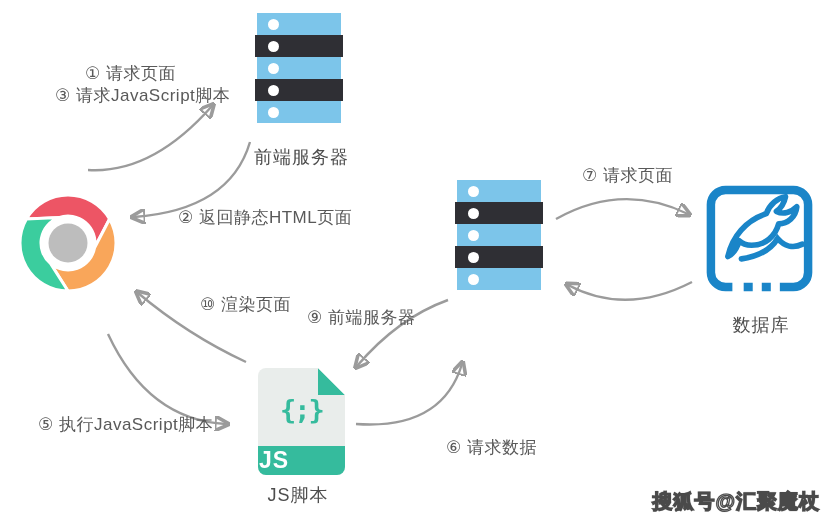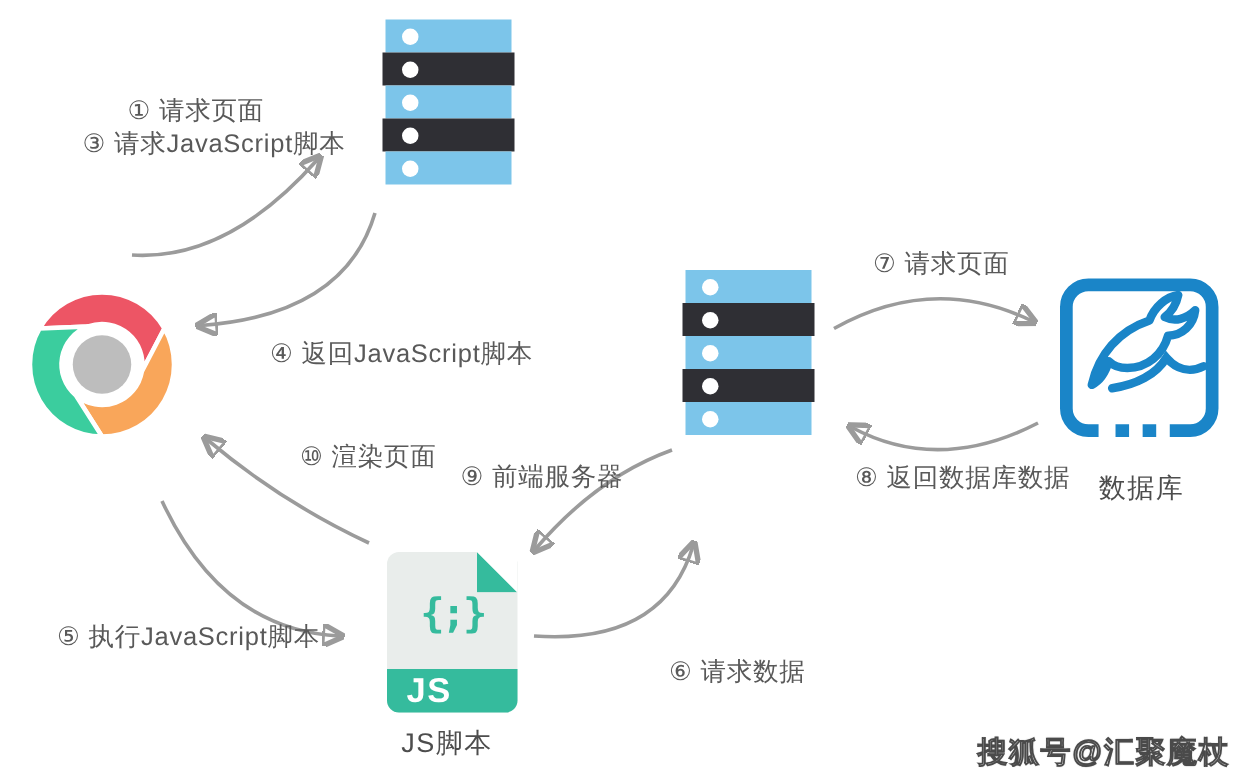--- a/index.html
+++ b/index.html
@@ -42,25 +42,25 @@
     clip-path:polygon(0 0,100% 100%,0 100%);
   }
   .jsfile .glyph{
     position:absolute;left:0;right:0;top:26px;text-align:center;
     font-family:"DejaVu Sans Mono",monospace;font-weight:bold;font-size:27px;
     color:#35bb9d;letter-spacing:-2px;
   }
   .jsfile .band{
     position:absolute;left:0;right:0;bottom:0;height:29px;background:#35bb9d;
     border-radius:0 0 8px 8px;color:#ffffff;font-weight:bold;font-size:23px;
-    line-height:29px;padding-left:13px;box-sizing:border-box;letter-spacing:1px;
+    line-height:29px;padding-left:1px;box-sizing:border-box;letter-spacing:1px;
   }
   
   .watermark{
-    position:absolute;right:7px;top:488px;font-size:20px;font-weight:normal;
+    position:absolute;right:7px;top:488px;font-size:20px;font-weight:bold;
     color:#ffffff;letter-spacing:1px;white-space:nowrap;
     -webkit-text-stroke:1.2px #4a4a4a;
     text-shadow:0 0 1px #4a4a4a,0 0 1px #4a4a4a;
   }
   .icon-box{position:absolute;}
 </style>
 </head>
 <body>
 
 <div id="canvas">
@@ -93,20 +93,21 @@
     </svg>
   </div>
 
   <div class="server" style="left:257px;top:13px;">
     <div class="stripe"></div>
     <div class="stripe dark"></div>
     <div class="stripe"></div>
     <div class="stripe dark"></div>
     <div class="stripe"></div>
   </div>
+  <div class="node-label" style="left:254px;top:145px;width:92px;">前端服务器</div>
 
   <div class="server" style="left:457px;top:180px;">
     <div class="stripe"></div>
     <div class="stripe dark"></div>
     <div class="stripe"></div>
     <div class="stripe dark"></div>
     <div class="stripe"></div>
   </div>
 
   <div class="icon-box" style="left:703px;top:182px;width:113px;height:113px;">
@@ -125,23 +126,22 @@
     <div class="body"></div>
     <div class="flap"></div>
     <div class="cut"></div>
     <div class="glyph">{;}</div>
     <div class="band">JS</div>
   </div>
   <div class="node-label" style="left:263px;top:483px;width:70px;">JS脚本</div>
 
   <div class="step" style="left:85px;top:62px;">① 请求页面</div>
   <div class="step" style="left:55px;top:84px;text-align:center;">③ 请求JavaScript脚本</div>
-  <div class="step" style="left:180px;top:224px;">④ 返回JavaScript脚本</div>
+  <div class="step" style="left:178px;top:206px;">② 返回静态HTML页面</div>
   <div class="step" style="left:200px;top:293px;">⑩ 渲染页面</div>
   <div class="step" style="left:307px;top:306px;">⑨ 前端服务器</div>
   <div class="step" style="left:582px;top:164px;">⑦ 请求页面</div>
-  <div class="step" style="left:570px;top:307px;">⑧ 返回数据库数据</div>
   <div class="step" style="left:38px;top:413px;">⑤ 执行JavaScript脚本</div>
   <div class="step" style="left:415px;top:436px;margin-left:31px;">⑥ 请求数据</div>
 
   <div class="watermark">搜狐号@汇聚魔杖</div>
 
 </div>
 
 </body></html>

